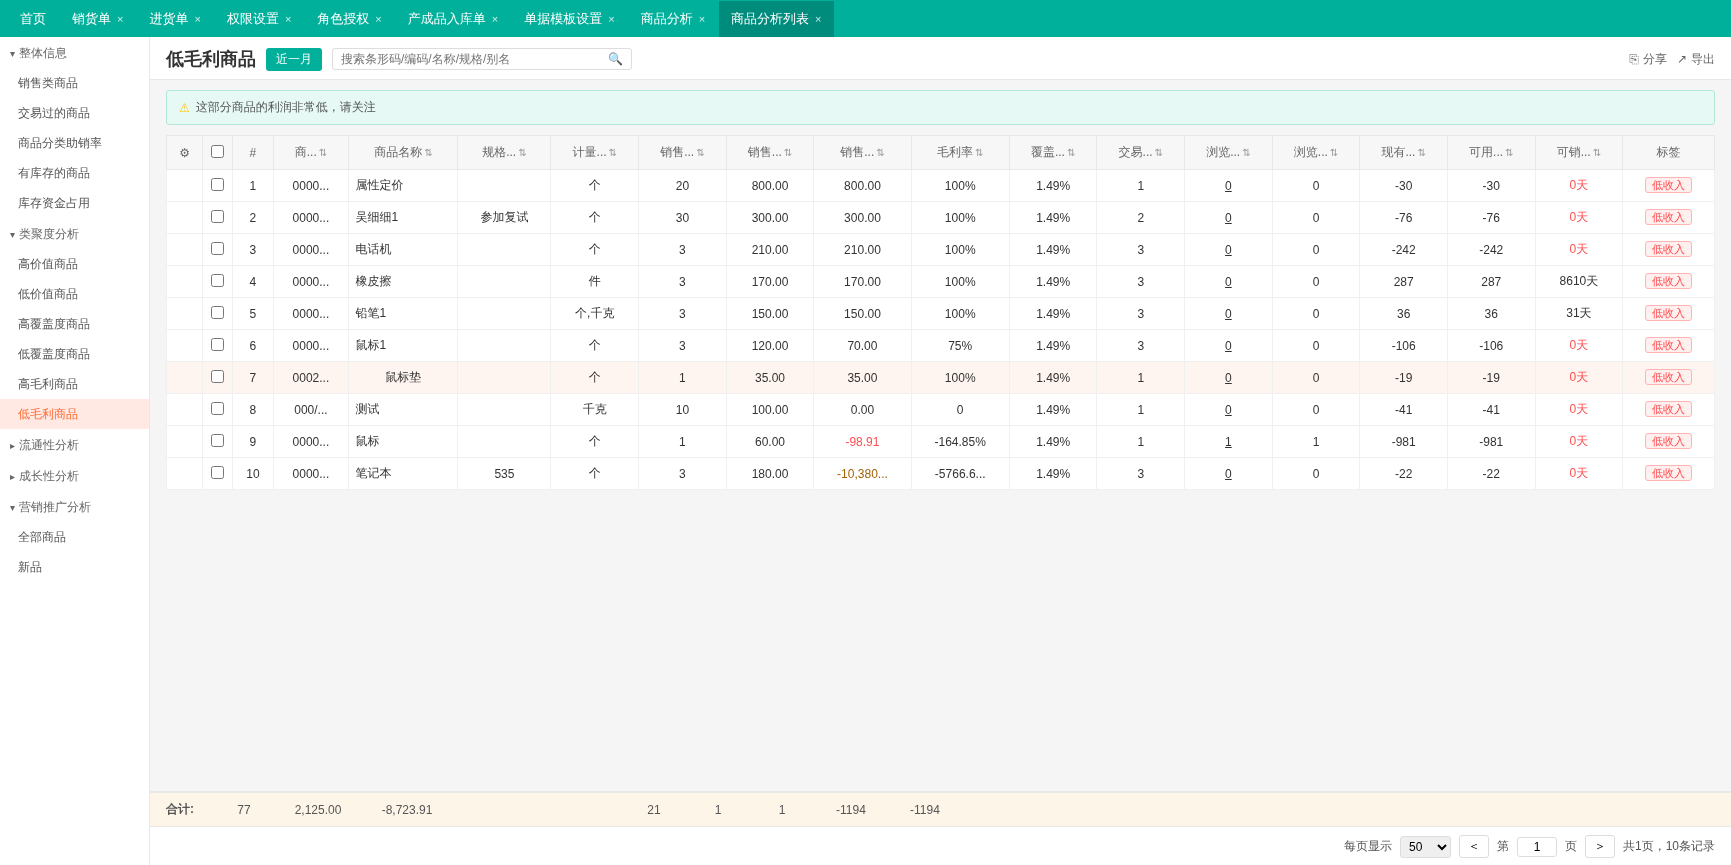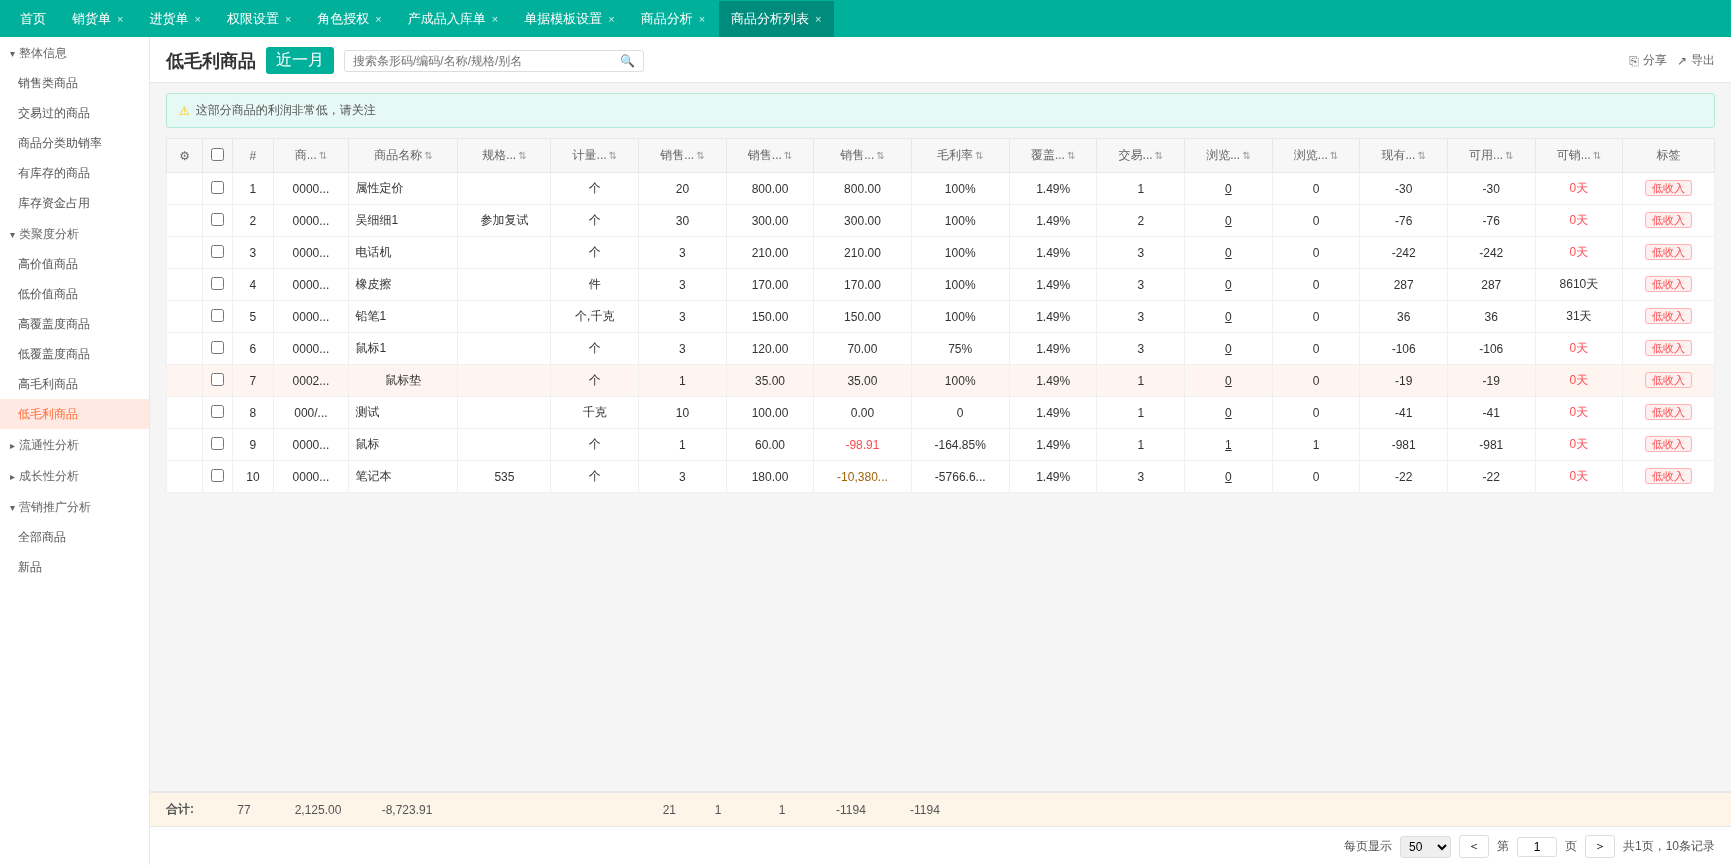--- a/index.html
+++ b/index.html
@@ -81,21 +81,21 @@
       font-size: 18px;
       font-weight: bold;
       color: #333;
     }
     .filter-btn {
       background: #00b09b;
       color: #fff;
       border: none;
       border-radius: 3px;
       padding: 3px 10px;
-      font-size: 16px;
+      font-size: 12px;
       cursor: pointer;
     }
     .search-box {
       display: flex;
       align-items: center;
       border: 1px solid #ddd;
       border-radius: 3px;
       padding: 3px 8px;
       background: #fff;
       flex: 1;
@@ -643,21 +643,21 @@
     </div>
 
     <div class="table-footer">
       <span class="footer-total-label">合计:</span>
       <div class="footer-values">
         <span class="footer-cell" style="min-width:60px;">77</span>
         <span class="footer-cell" style="min-width:80px;">2,125.00</span>
         <span class="footer-cell" style="min-width:90px;">-8,723.91</span>
         <span class="footer-cell" style="min-width:80px;"></span>
         <span class="footer-cell" style="min-width:80px;"></span>
-        <span class="footer-cell" style="min-width:60px;text-align:right;">21</span>
+        <span class="footer-cell" style="min-width:60px;">21</span>
         <span class="footer-cell" style="min-width:60px;">1</span>
         <span class="footer-cell" style="min-width:60px;">1</span>
         <span class="footer-cell" style="min-width:70px;">-1194</span>
         <span class="footer-cell" style="min-width:70px;">-1194</span>
       </div>
     </div>
 
     <div class="pagination-bar">
       <span>每页显示</span>
       <select class="page-size-select">

